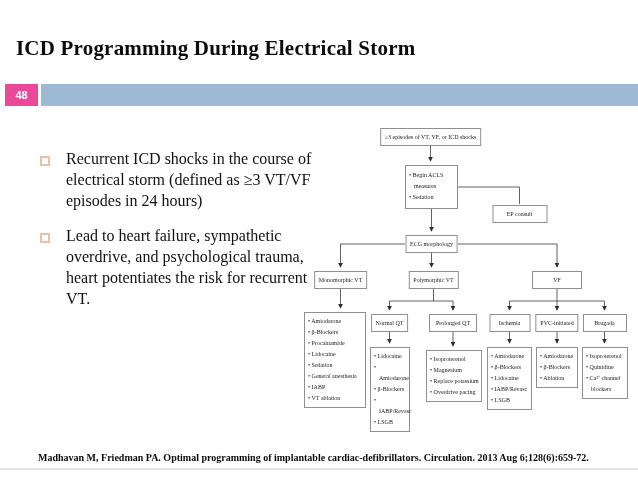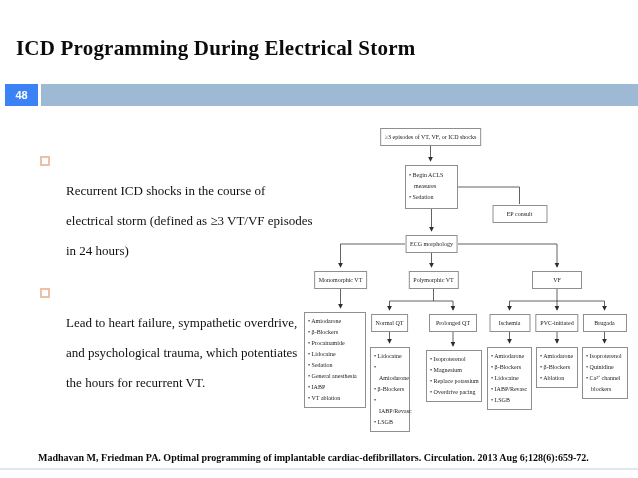--- a/index.html
+++ b/index.html
@@ -8,34 +8,34 @@
     font-family:"Liberation Serif",serif;color:#111;overflow:hidden;
   }
   
   .slide-title{
     position:absolute;top:36px;left:16px;width:100%;text-align:left;
     font-size:21px;font-weight:bold;color:#0b0b0b;letter-spacing:.2px;
   }
   
   .page-badge{
     position:absolute;left:5px;top:84px;width:33px;height:22px;
-    background:#3b82f6;color:#fff;font-family:"Liberation Sans",sans-serif;
+    background:#ec4899;color:#fff;font-family:"Liberation Sans",sans-serif;
     font-size:11px;font-weight:bold;display:flex;align-items:center;justify-content:center;text-align:right;
   }
   .header-bar{
     position:absolute;left:41px;top:84px;width:597px;height:22px;background:#9EB9D3;
   }
   
   .bullet-list{position:absolute;left:38px;top:148px;width:278px;}
   .bullet-item{display:flex;margin-bottom:14px;}
   .bullet-square{
     flex:0 0 auto;width:6px;height:6px;border:2px solid #EBC0A4;background:#fff;
     margin:8px 16px 0 2px;
   }
-  .bullet-text{font-size:13px;line-height:30px;width:250px;margin-top:28px;}
+  .bullet-text{font-size:16px;line-height:21px;width:250px;}
   
   .flowchart{position:absolute;left:296px;top:120px;width:342px;height:300px;}
   .flowchart svg{position:absolute;left:0;top:0;}
   .node{
     position:absolute;box-sizing:border-box;height:18px;
     border:1px solid #8f8f8f;background:#fff;
     display:flex;align-items:center;justify-content:center;
     font-size:6px;white-space:nowrap;padding:0 4px;color:#222;
     transform:translateX(-50%);
   }
@@ -66,21 +66,21 @@
 <div class="page-badge">48</div>
 <div class="header-bar"></div>
 
 <div class="bullet-list">
   <div class="bullet-item">
     <span class="bullet-square"></span>
     <span class="bullet-text">Recurrent ICD shocks in the course of electrical storm (defined as ≥3 VT/VF episodes in 24 hours)</span>
   </div>
   <div class="bullet-item">
     <span class="bullet-square"></span>
-    <span class="bullet-text">Lead to heart failure, sympathetic overdrive, and psychological trauma, which potentiates the hours for recurrent VT.</span>
+    <span class="bullet-text">Lead to heart failure, sympathetic overdrive, and psychological trauma, heart potentiates the risk for recurrent VT.</span>
   </div>
 </div>
 
 <div class="flowchart">
   <svg width="342" height="300" viewBox="0 0 342 300">
     <defs>
       <marker id="arrow" markerWidth="7" markerHeight="7" refX="5" refY="3" orient="auto">
         <path d="M0,0 L6,3 L0,6 z" fill="#2e2e2e"></path>
       </marker>
     </defs>

